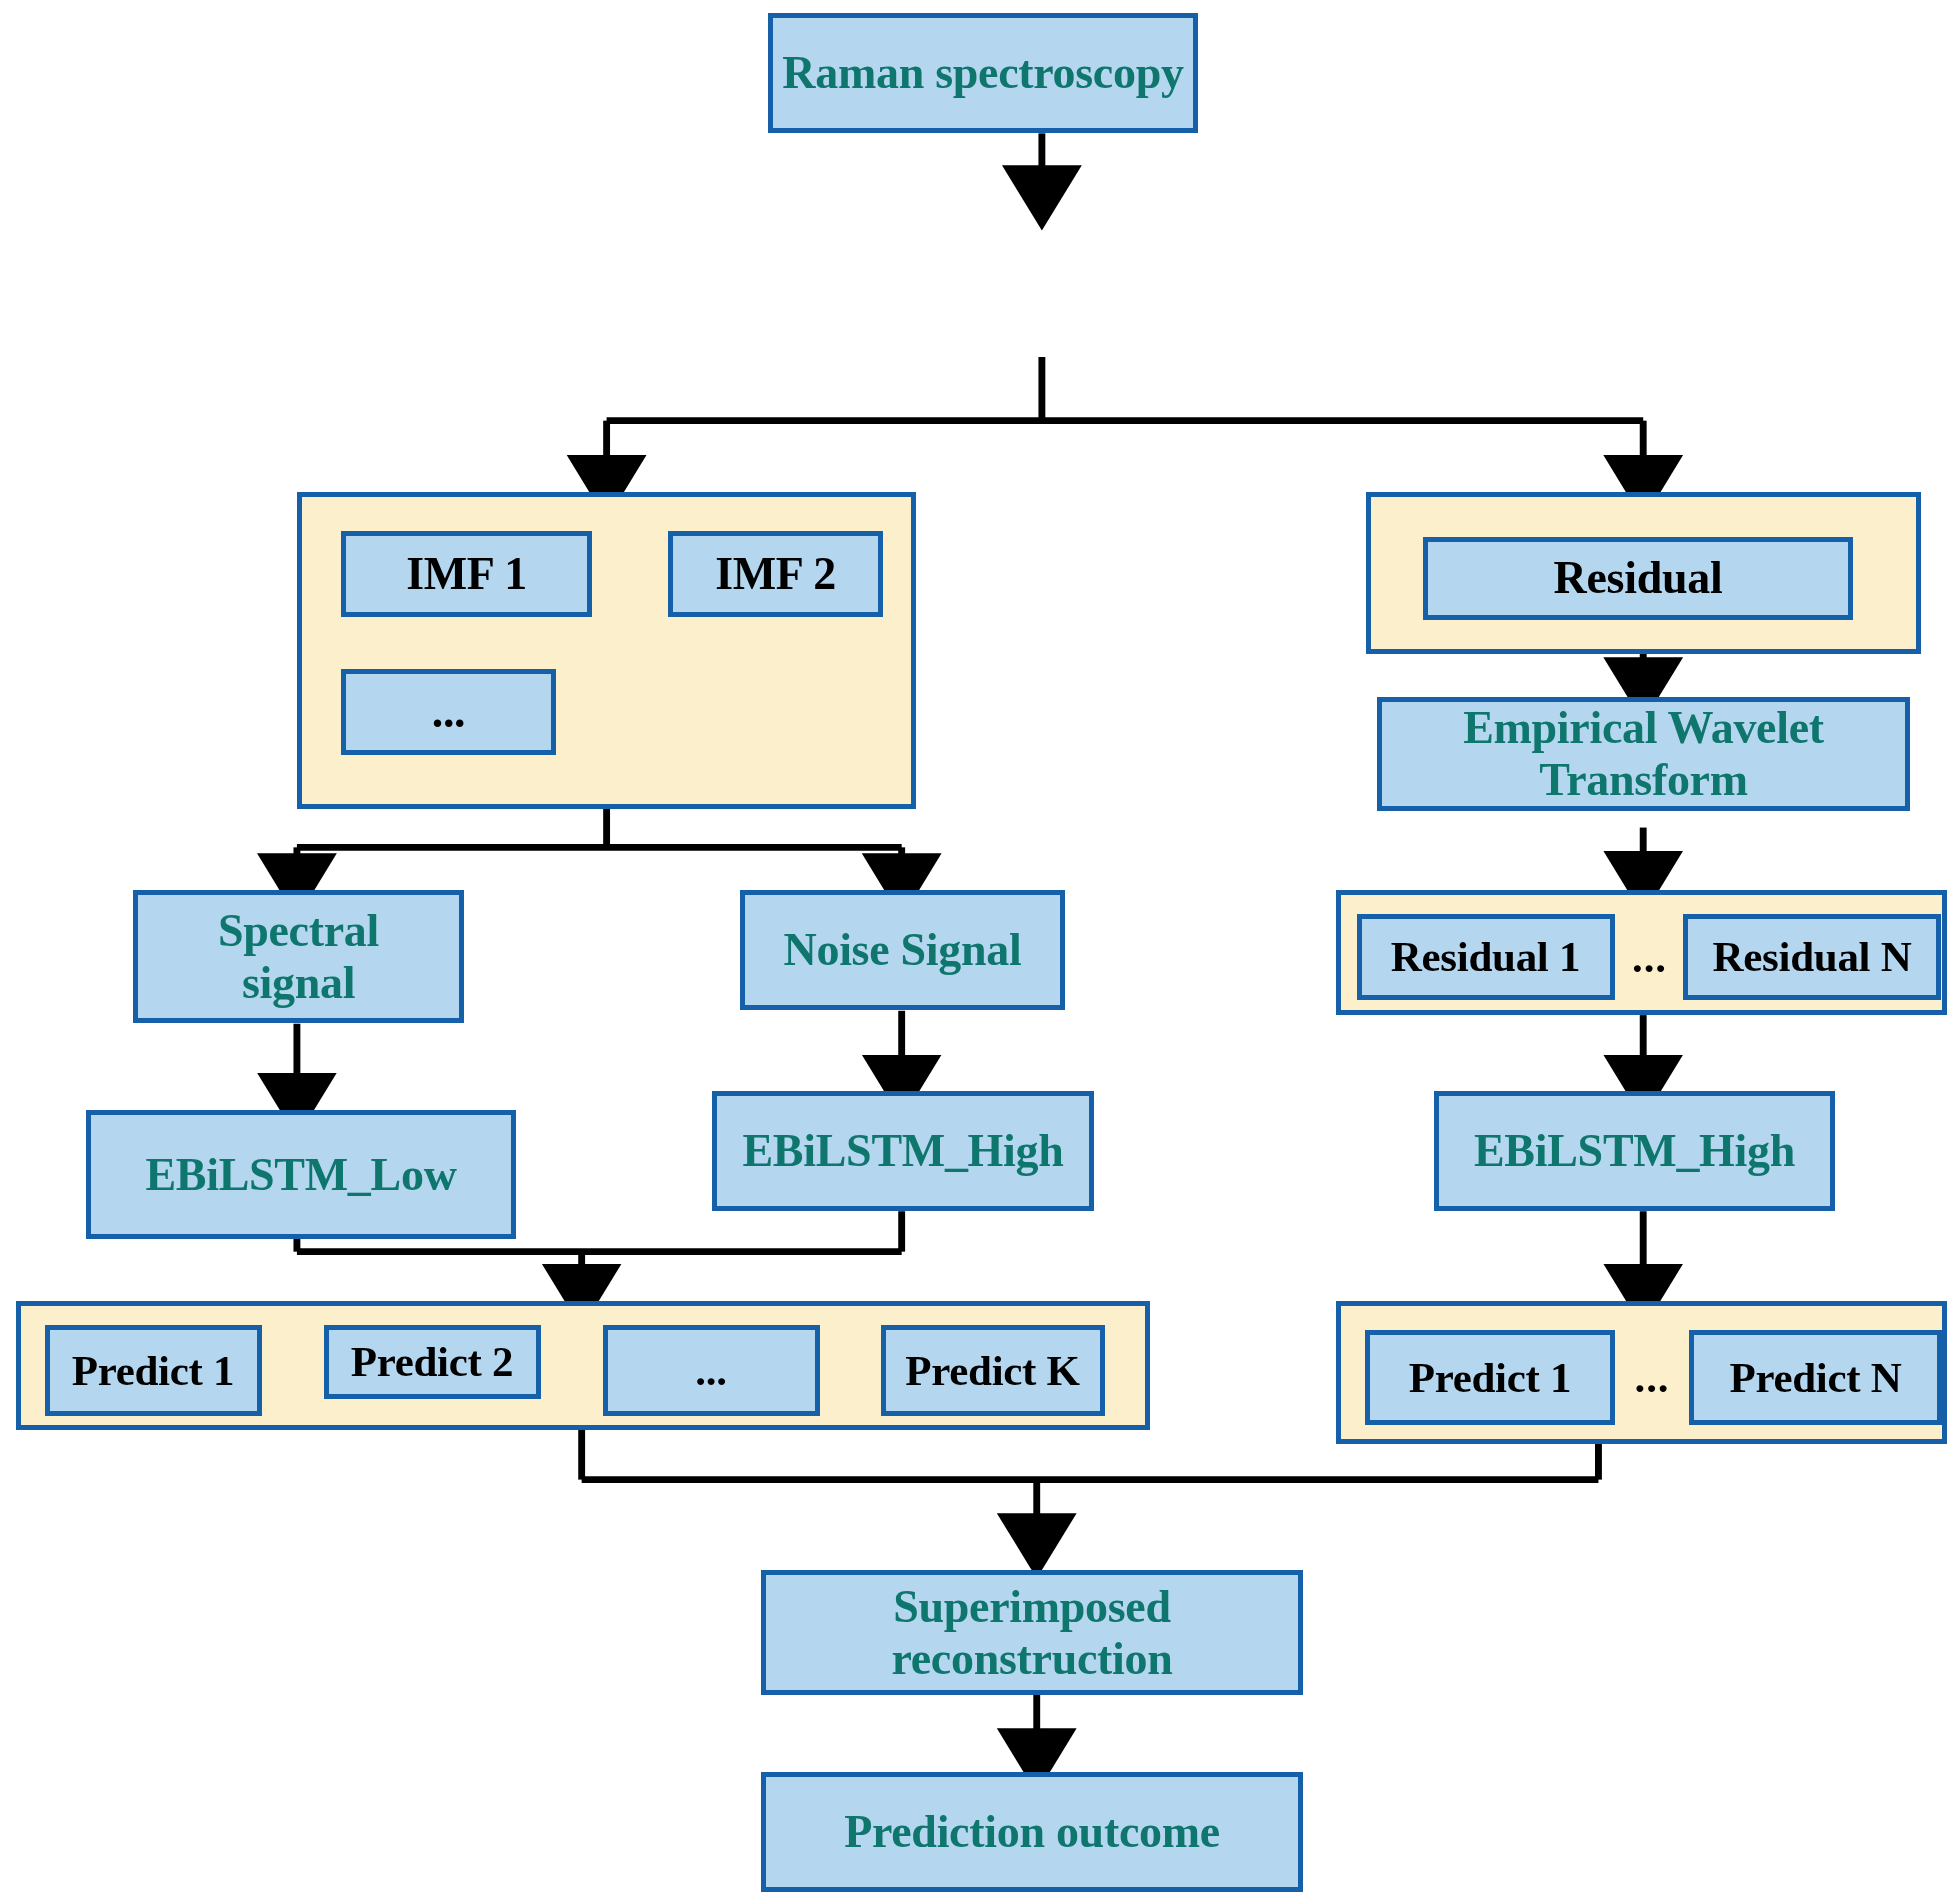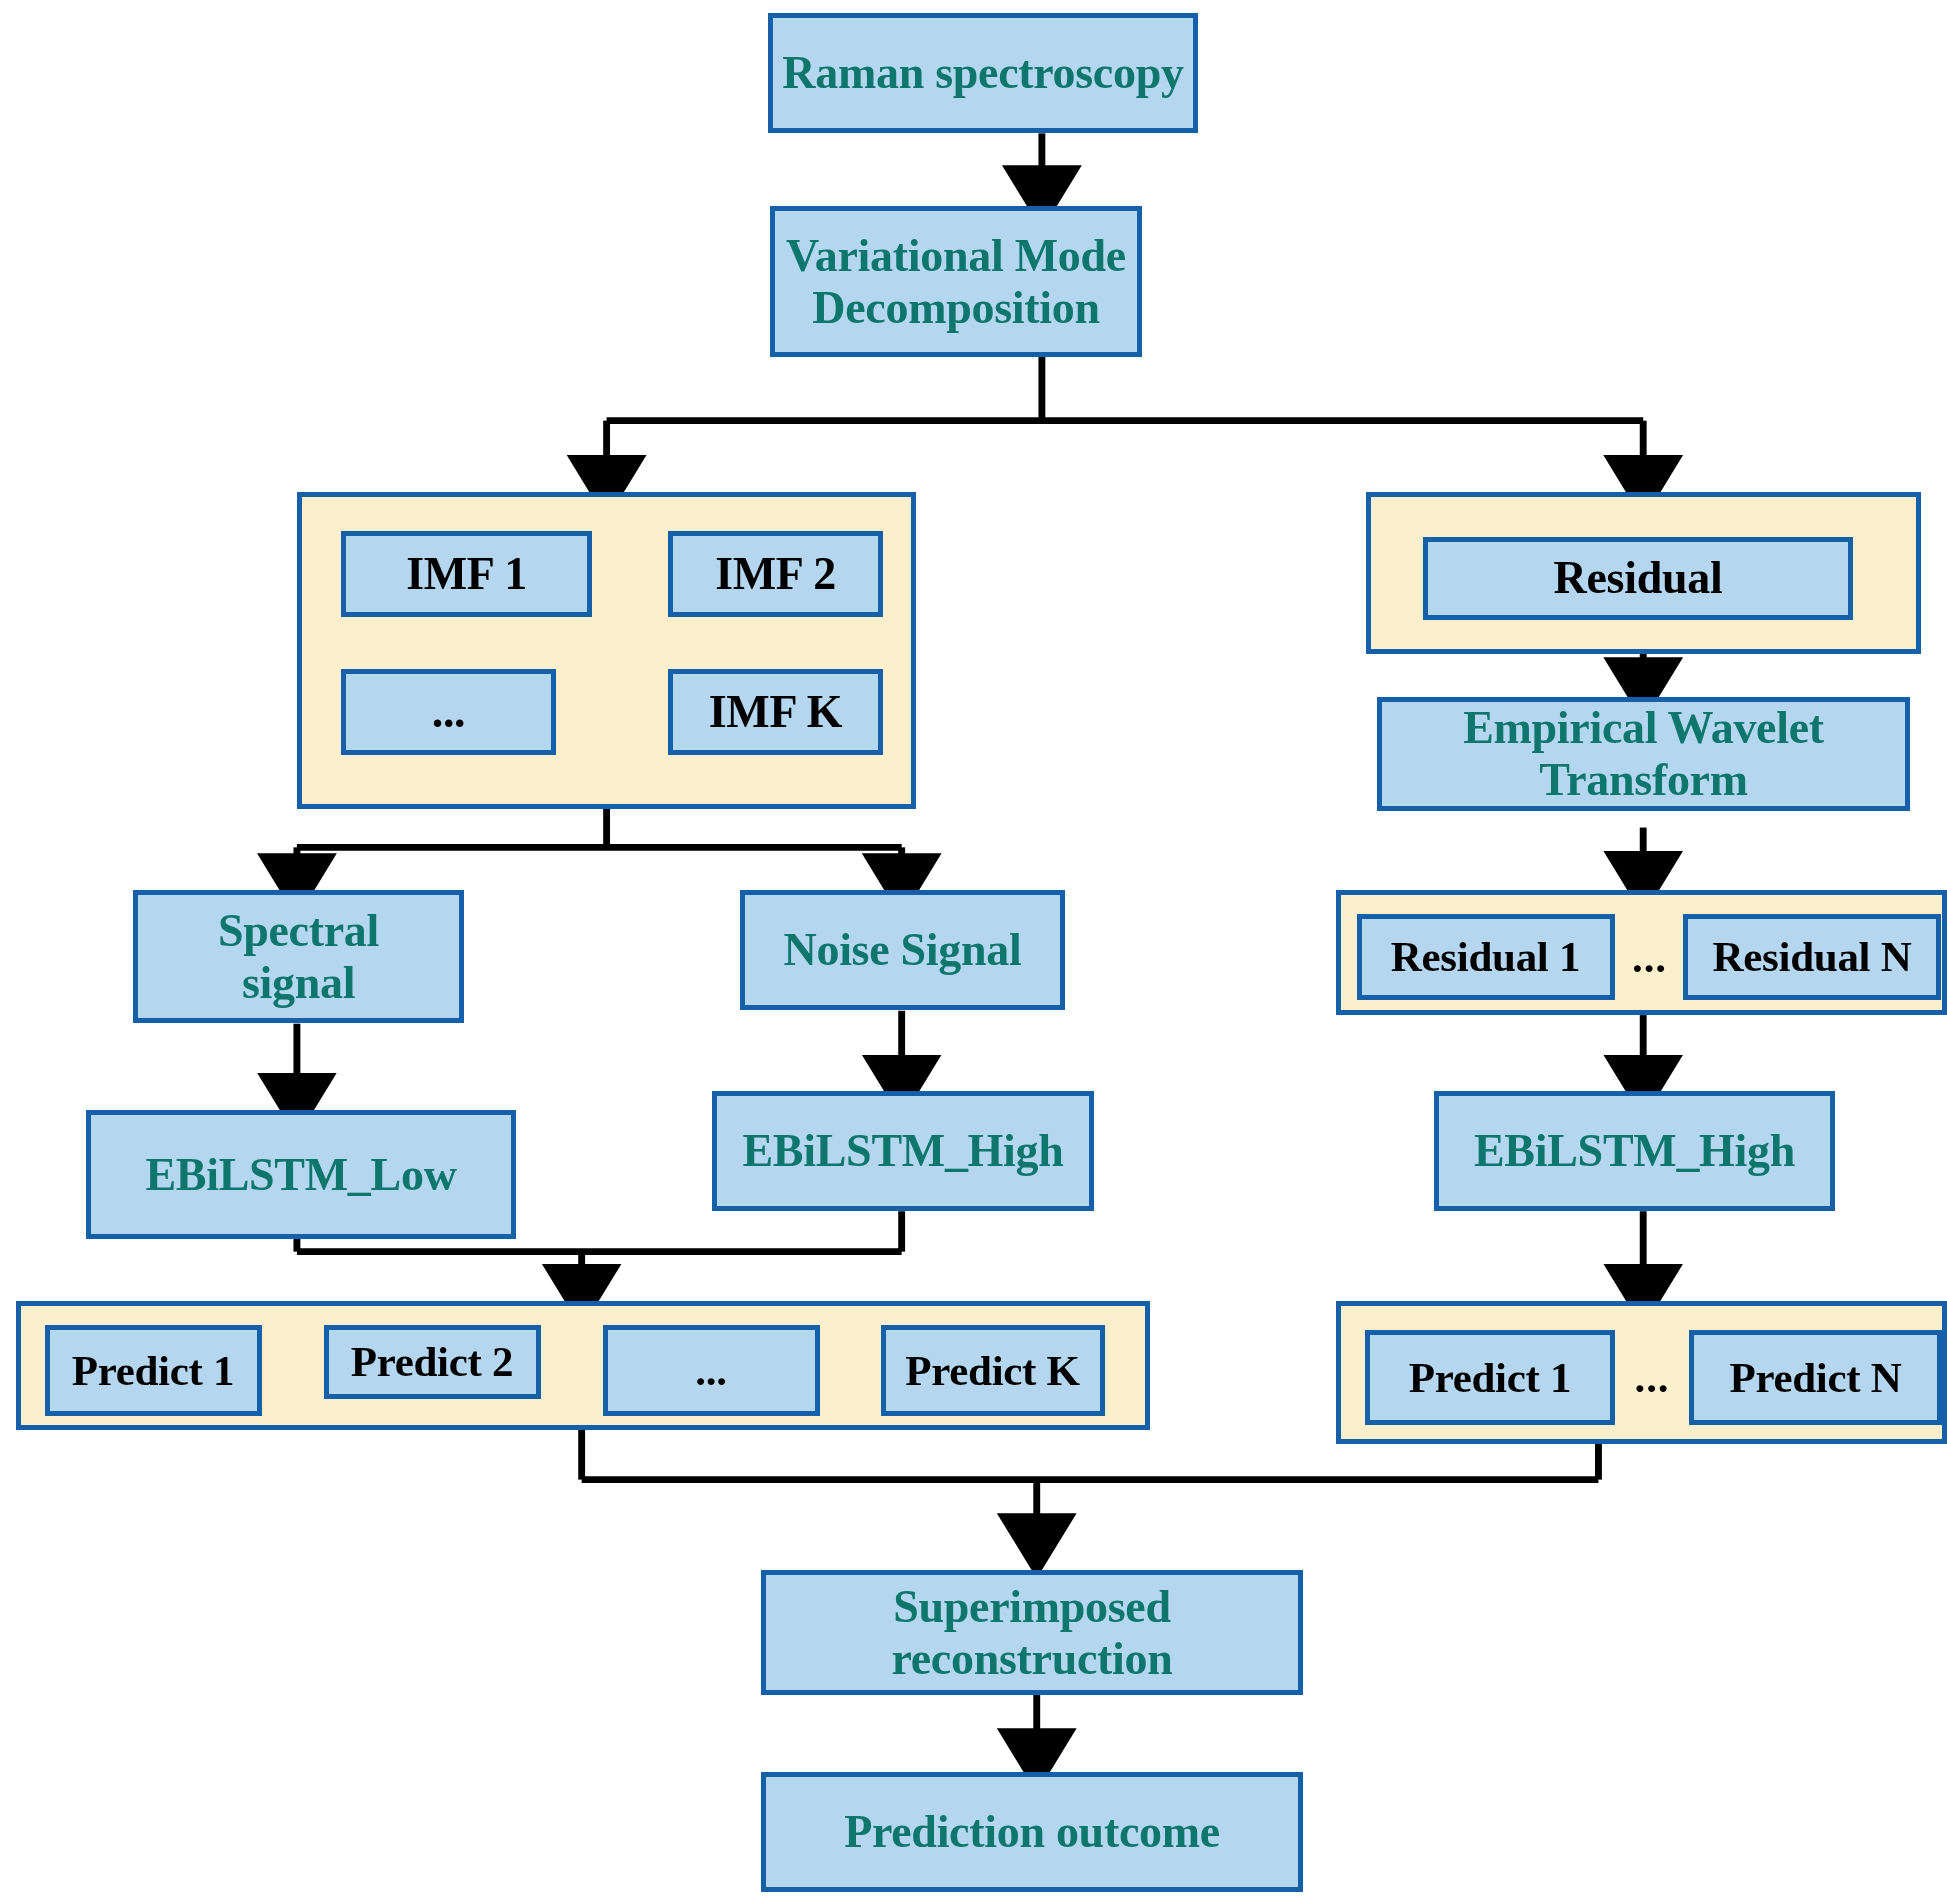--- a/index.html
+++ b/index.html
@@ -119,38 +119,31 @@
       <line x1="1205" y1="1720" x2="1205" y2="1795" marker-end="url(#ah)"></line>
 
       <line x1="1205" y1="1970" x2="1205" y2="2045" marker-end="url(#ah)"></line>
     </g>
   </svg>
 
   <div class="node f54" style="left:768px; top:13px; width:430px; height:120px;">
     <span>Raman spectroscopy</span>
   </div>
 
-  <div class="node f54" style="left:770px; top:206px; width:372px; height:151px; white-space:pre-line;">
-    <span>Variational Mode
-Decomposition</span>
-  </div>
 
   <div class="group" style="left:297px; top:492px; width:619px; height:317px;">
     <div class="sub f54" style="left:39px; top:34px; width:251px; height:86px;">
       <span>IMF 1</span>
     </div>
     <div class="sub f54" style="left:366px; top:34px; width:215px; height:86px;">
       <span>IMF 2</span>
     </div>
     <div class="sub f54" style="left:39px; top:172px; width:215px; height:86px;">
       <span>...</span>
     </div>
-    <div class="sub f54" style="left:366px; top:172px; width:215px; height:86px;">
-      <span>IMF K</span>
-    </div>
   </div>
 
   <div class="group" style="left:1366px; top:492px; width:555px; height:162px;">
     <div class="sub f54" style="left:52px; top:40px; width:430px; height:83px;">
       <span>Residual</span>
     </div>
   </div>
 
   <div class="node f54" style="left:1377px; top:697px; width:533px; height:114px; white-space:pre-line;">
     <span>Empirical Wavelet

